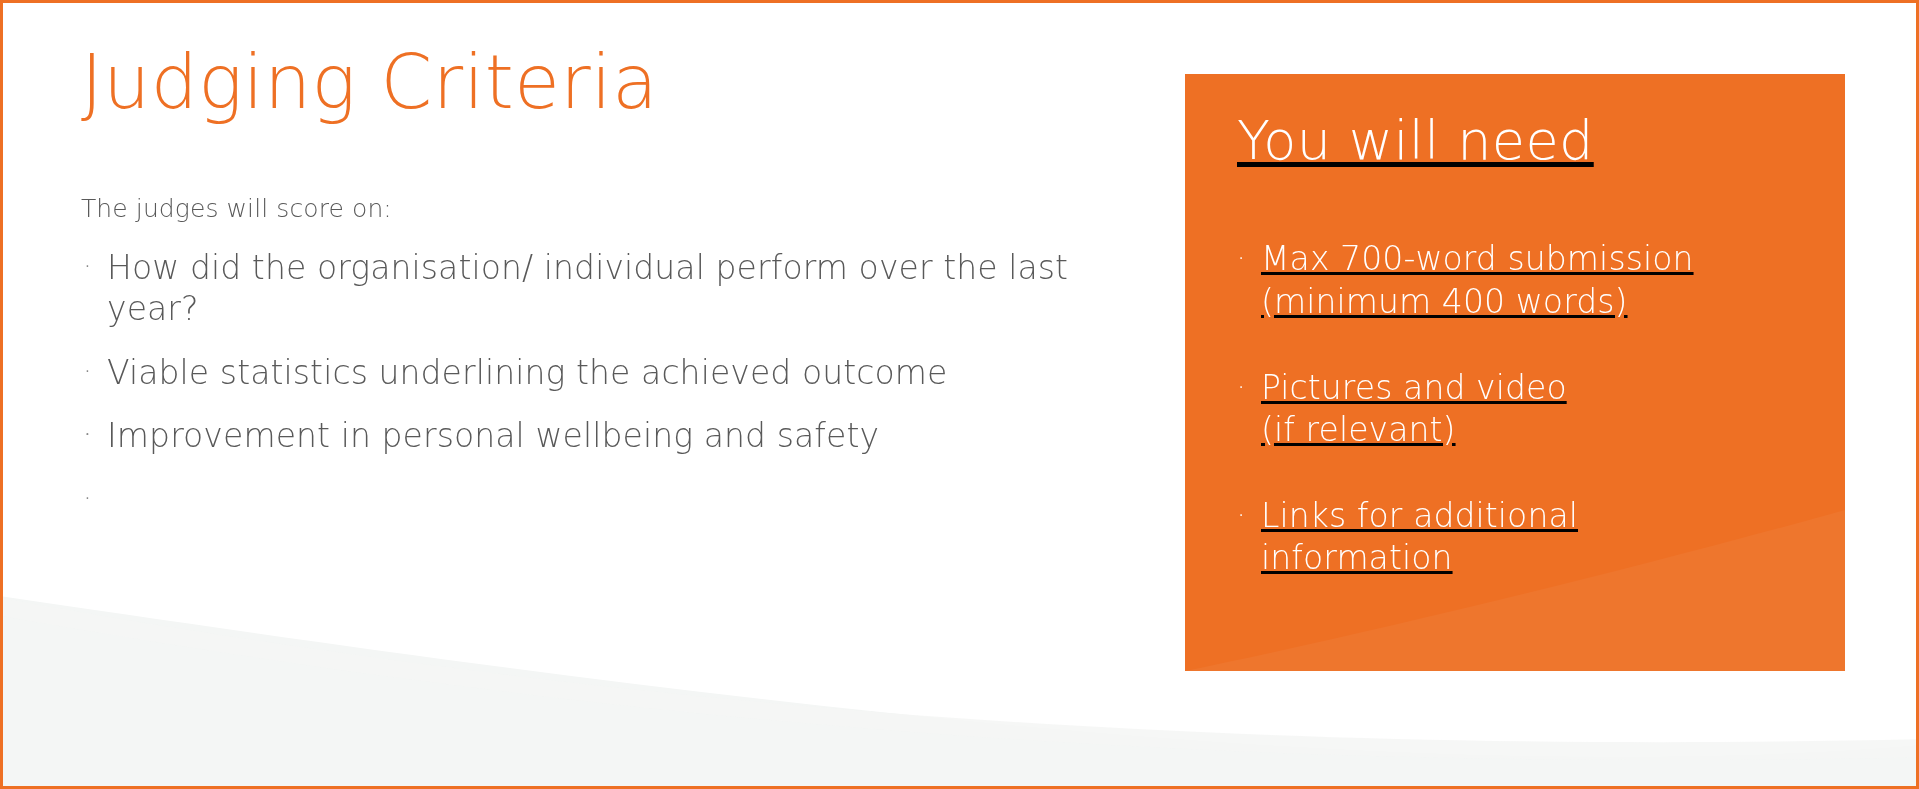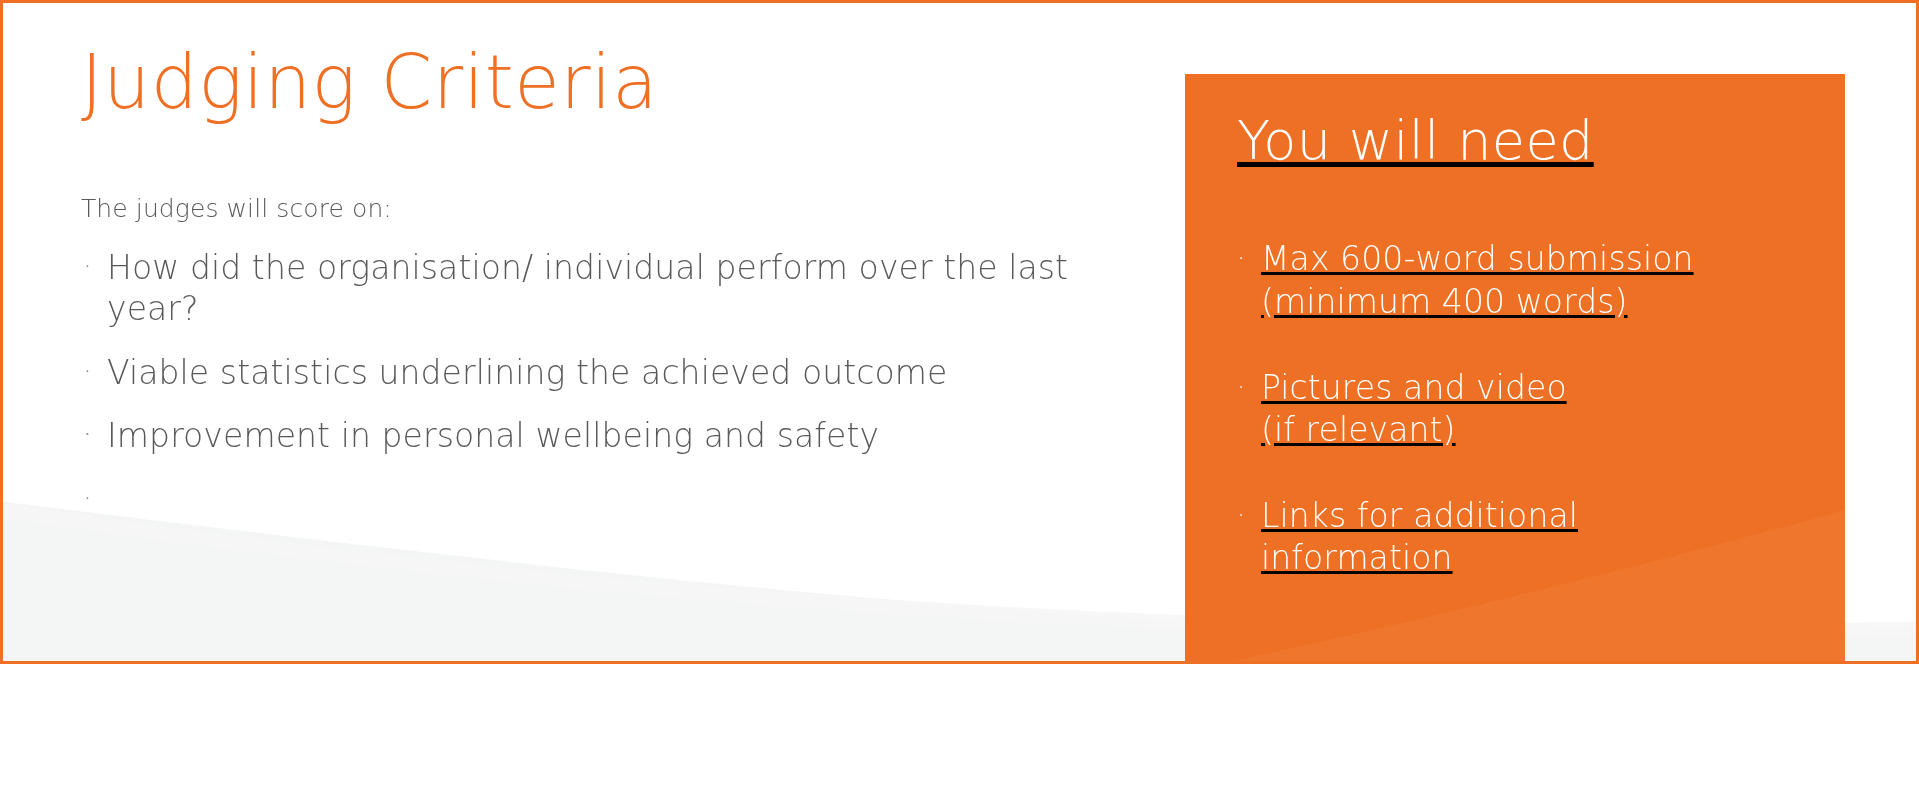--- a/index.html
+++ b/index.html
@@ -6,21 +6,21 @@
     margin: 0;
     padding: 0;
     background: #ffffff;
   }
   body {
     font-family: "DejaVu Sans", sans-serif;
   }
   .slide {
     position: relative;
     width: 1919px;
-    height: 664px;
+    height: 789px;
     background: #ffffff;
     overflow: hidden;
     box-sizing: border-box;
     border: 3px solid #ee7024;
   }
 
   
   .swoosh-layer {
     position: absolute;
     left: 0;
@@ -215,21 +215,21 @@
     </div>
 
     <div class="panel-inner">
 
       <h2 class="panel-title">You will need</h2>
 
       <ul class="need-list">
 
         <li>
           <span class="bullet-dot">·</span>
-          <span>Max 600-word submission</span>
+          <span>Max 700-word submission</span>
           <span class="sub-line">(minimum 400 words)</span>
         </li>
 
         <li>
           <span class="bullet-dot">·</span>
           <span>Pictures and video</span>
           <span class="sub-line">(if relevant)</span>
         </li>
 
         <li>

